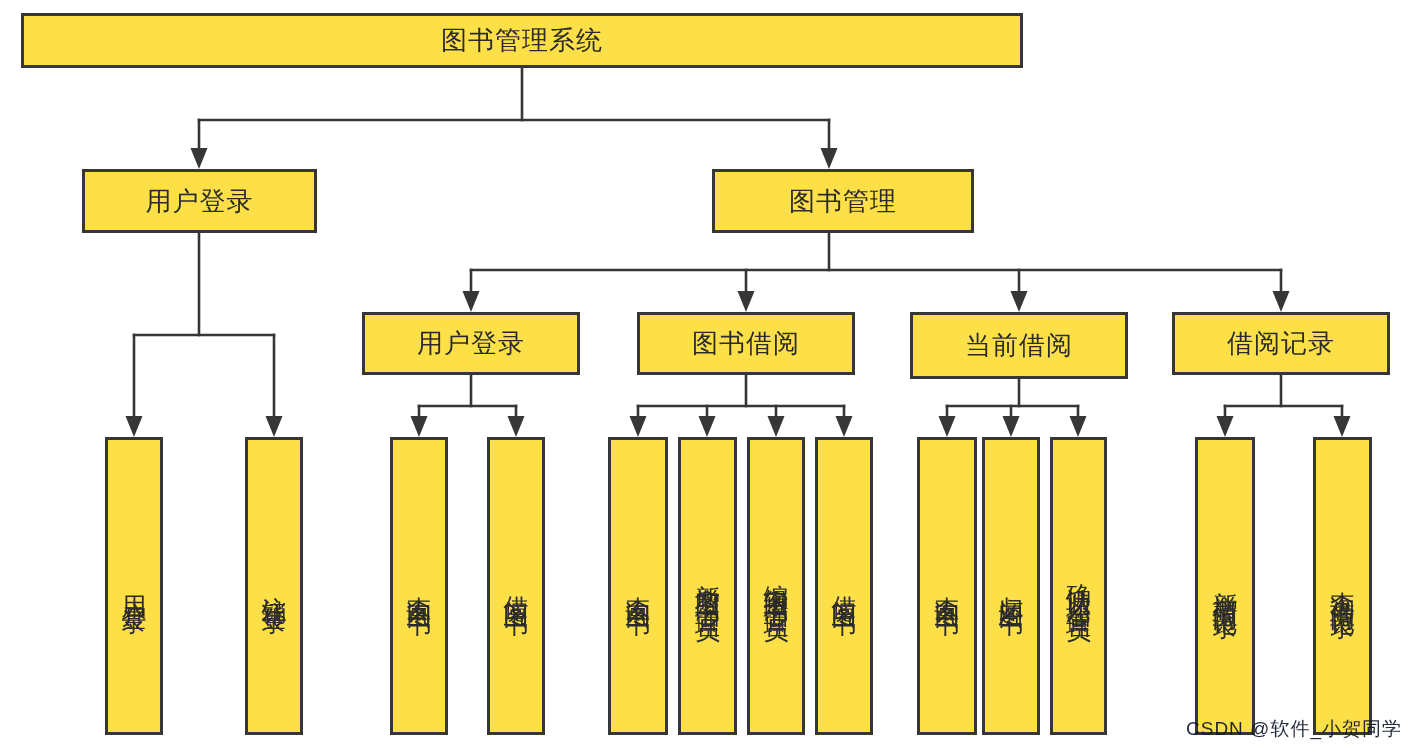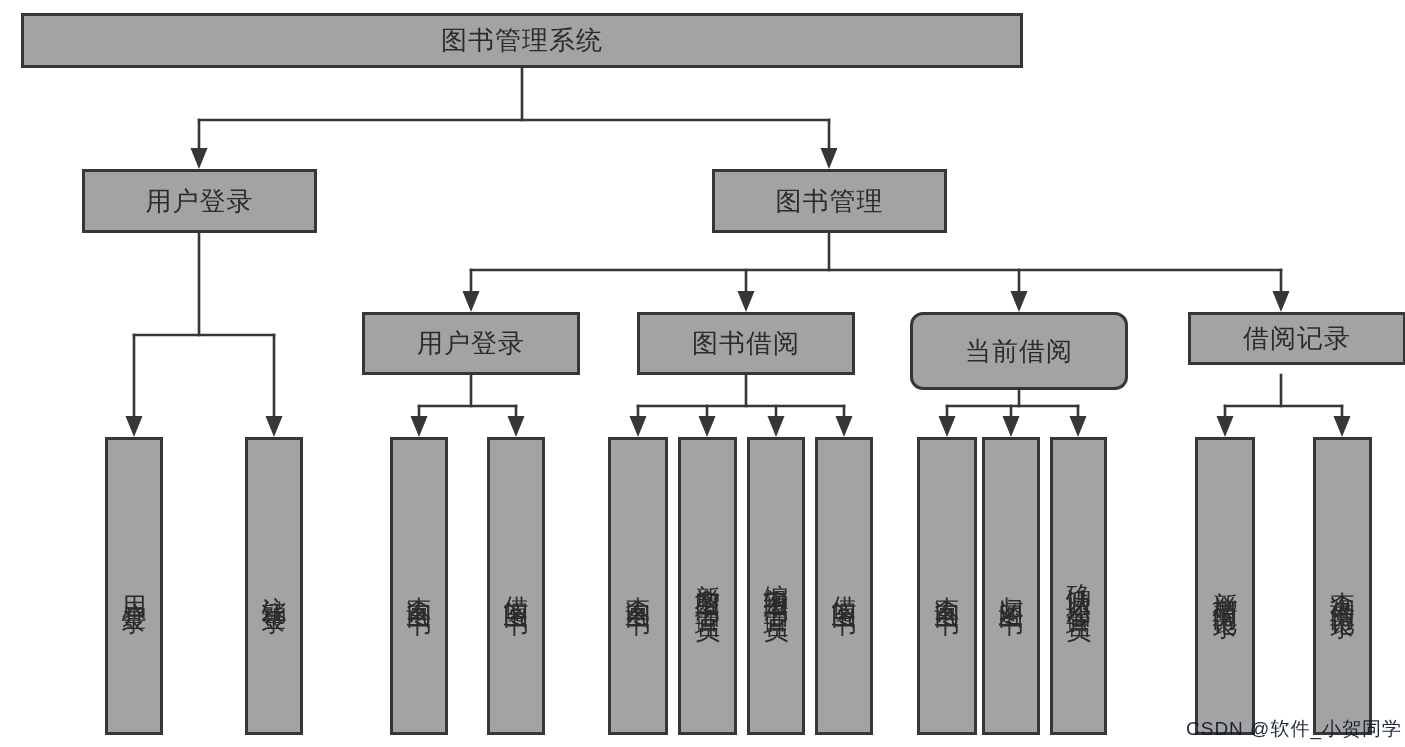--- a/index.html
+++ b/index.html
@@ -2,38 +2,38 @@
 <html><head>
 <meta charset="utf-8">
 <style>
   html,body{margin:0;padding:0;background:#ffffff;}
   .stage{
     position:relative;width:1405px;height:747px;background:#ffffff;overflow:hidden;
     font-family:"Liberation Sans","DejaVu Sans",sans-serif;color:#2b2b2b;
   }
   svg.connectors{position:absolute;left:0;top:0;width:1405px;height:747px;z-index:1;}
   .box{
-    position:absolute;box-sizing:border-box;border:3px solid #363636;background:#a3a3a3;
+    position:absolute;box-sizing:border-box;border:3px solid #363636;background:#fde047;
     display:flex;align-items:center;justify-content:center;z-index:2;
   }
   .hlabel{font-size:26px;letter-spacing:1px;white-space:nowrap;}
   .vlabel{
     writing-mode:vertical-rl;text-orientation:mixed;
     font-size:25px;letter-spacing:5px;line-height:1;white-space:nowrap;
   }
   
   #n-root{left:21px;top:13px;width:1002px;height:55px;}
   
   #n-user-login{left:82px;top:169px;width:235px;height:64px;}
-  #n-book-mgmt{left:712px;top:169px;width:235px;height:64px;}
+  #n-book-mgmt{left:712px;top:169px;width:262px;height:64px;}
   
   #n-new-book{left:362px;top:312px;width:218px;height:63px;}
   #n-book-borrow{left:637px;top:312px;width:218px;height:63px;}
-  #n-current-borrow{left:910px;top:312px;width:218px;height:78px;border-radius:13px;}
-  #n-borrow-records{left:1172px;top:312px;width:218px;height:53px;margin-left:16px;}
+  #n-current-borrow{left:910px;top:312px;width:218px;height:67px;}
+  #n-borrow-records{left:1172px;top:312px;width:218px;height:63px;}
   
   .leaf{top:437px;height:298px;width:58px;}
   #lf-user-login{left:105px;}
   #lf-logout{left:245px;}
   #lf-nb-query{left:390px;}
   #lf-nb-borrow{left:487px;}
   #lf-bb-query{left:608px;width:60px;}
   #lf-bb-add{left:678px;width:59px;}
   #lf-bb-edit{left:747px;}
   #lf-bb-borrow{left:815px;}

